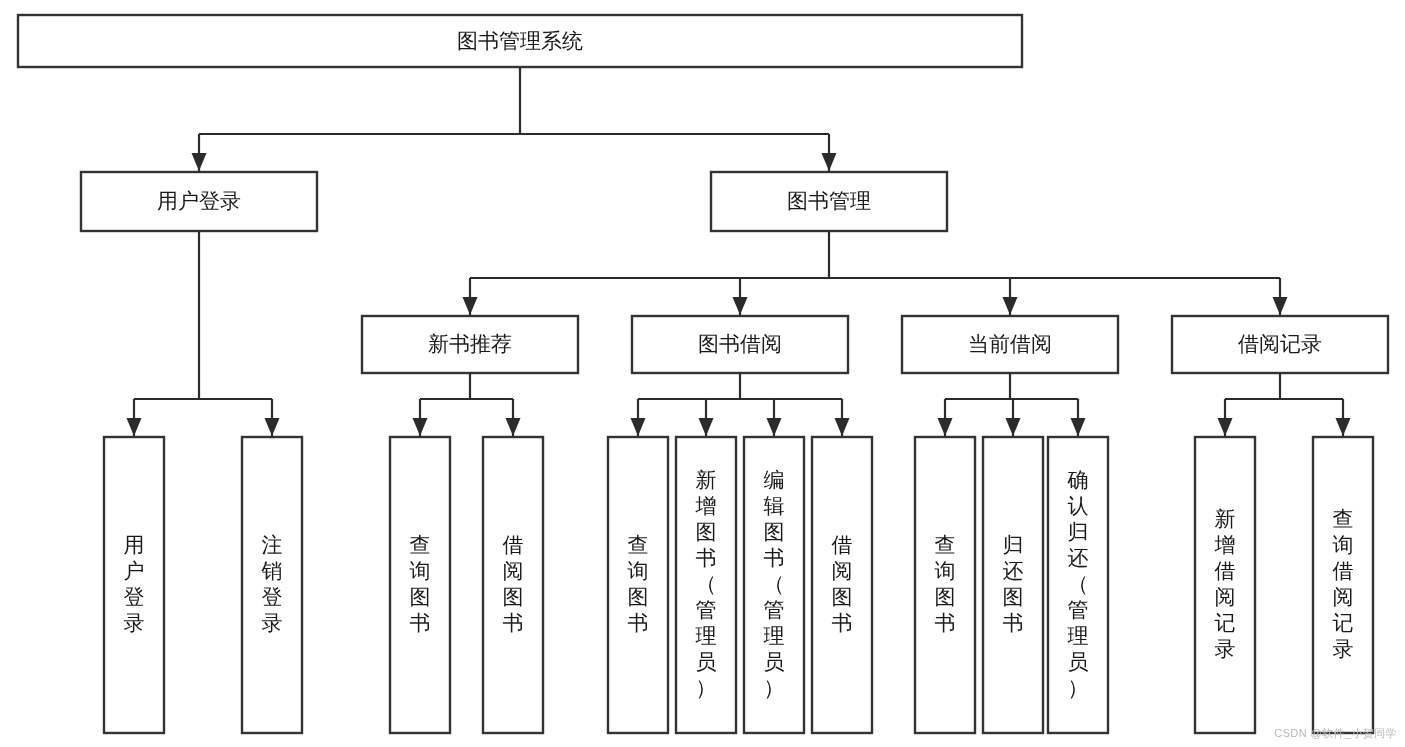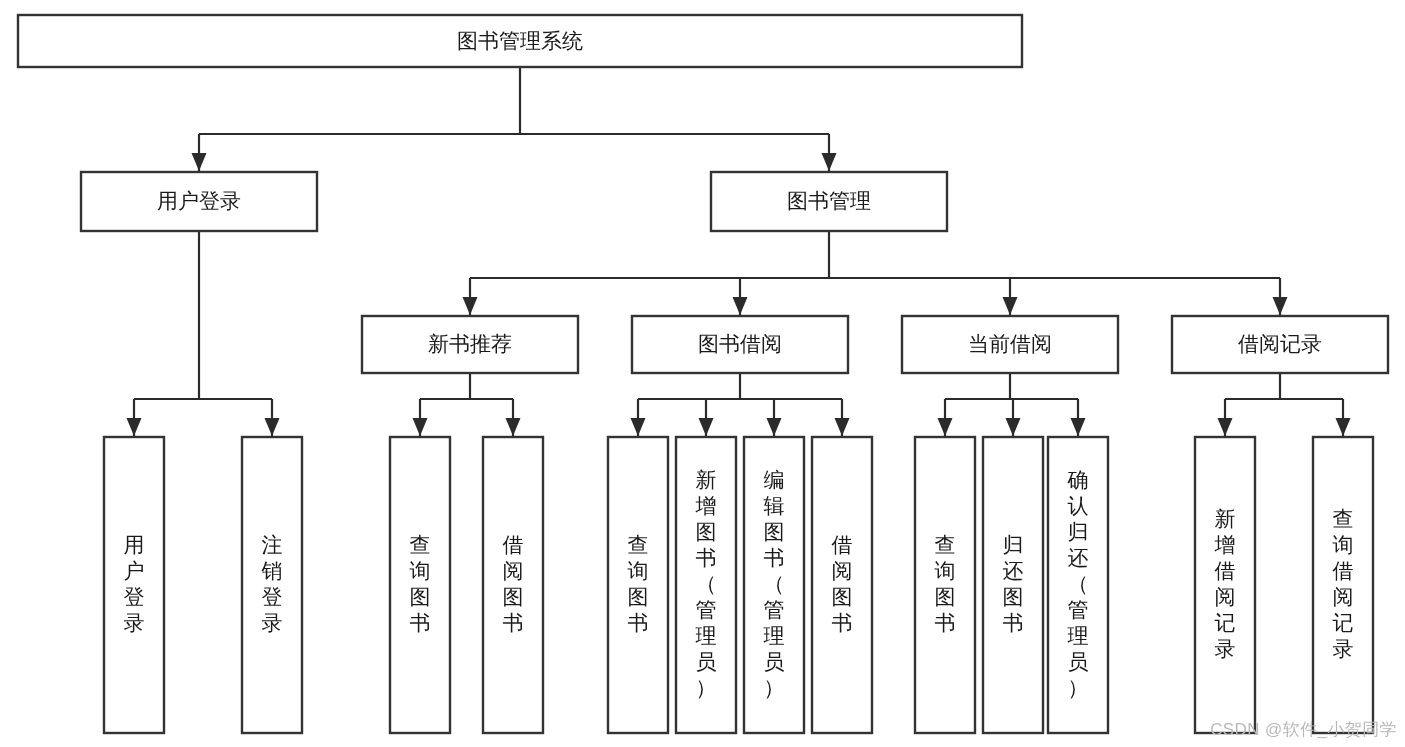--- a/index.html
+++ b/index.html
@@ -43,21 +43,21 @@
   }
   .arrow-head {
     fill: #2b2b2b;
     stroke: none;
   }
   .watermark {
     position: absolute;
     right: 8px;
     bottom: 6px;
     font-family: "Liberation Sans", "DejaVu Sans", sans-serif;
-    font-size: 17px;
+    font-size: 11px;
     color: #b9b9b9;
     letter-spacing: 0.4px;
     white-space: nowrap;
     user-select: none;
   }
 </style>
 </head>
 <body>
 
 <svg id="diagram" viewBox="0 0 1405 747" xmlns="http://www.w3.org/2000/svg">

